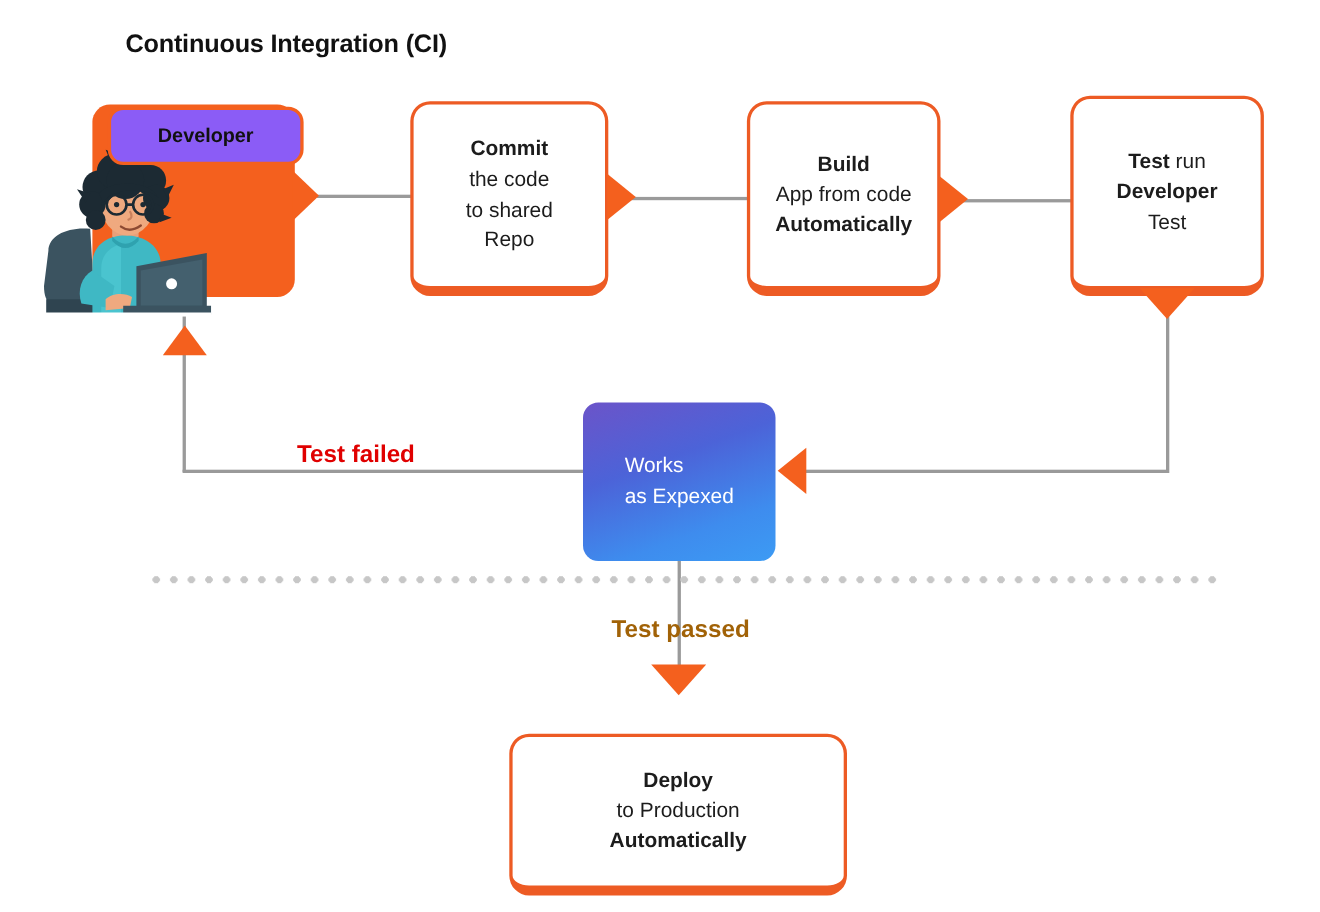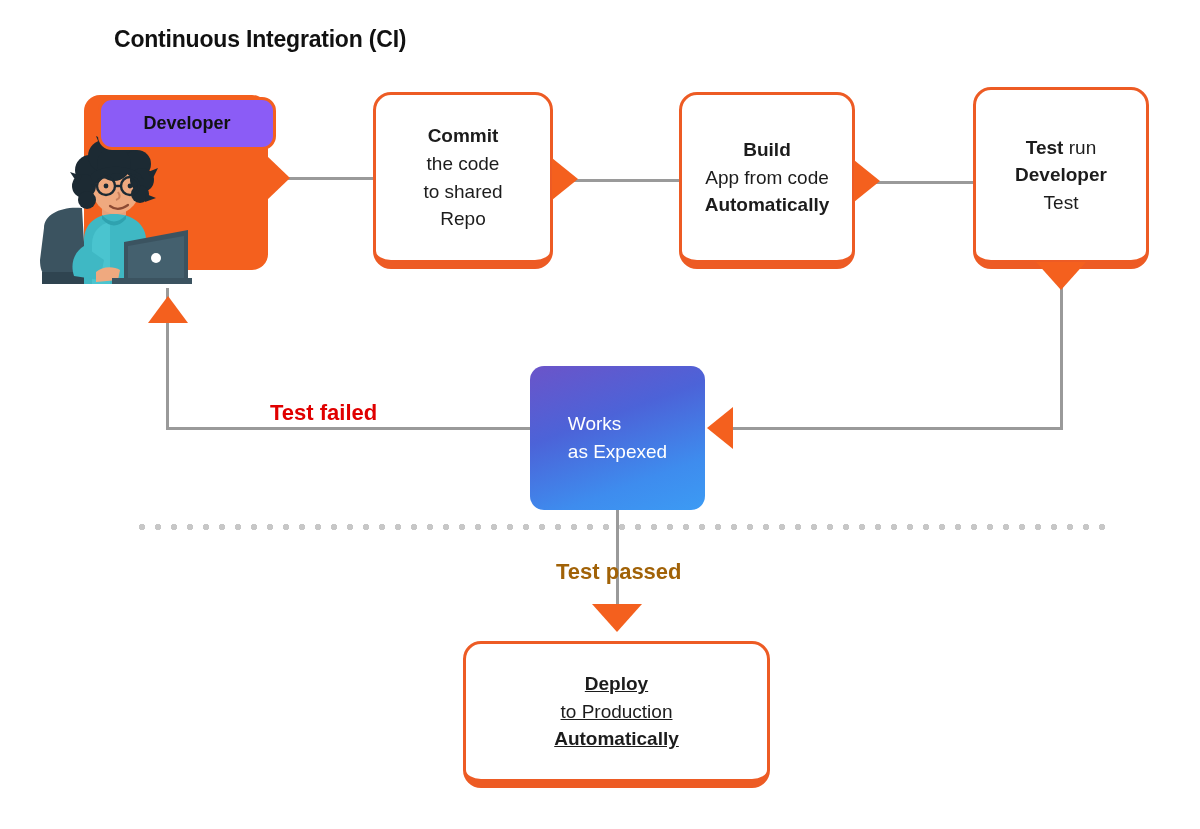--- a/index.html
+++ b/index.html
@@ -47,21 +47,21 @@
     line-height: 1.45;
     font-size: 19px;
     color: #1c1c1c;
   }
   .proc-box .inner { padding: 0 8px; }
   .proc-box b { font-weight: bold; }
 
   #box-commit { left: 357px; top: 92px; width: 180px; height: 177px; }
   #box-build  { left: 663px; top: 92px; width: 176px; height: 177px; }
   #box-test   { left: 957px; top: 87px; width: 176px; height: 182px; }
-  #box-deploy { left: 447px; top: 641px; width: 307px; height: 147px; text-decoration: underline; }
+  #box-deploy { left: 447px; top: 667px; width: 307px; height: 147px; }
 
   
   #dev-block {
     position: absolute;
     left: 68px;
     top: 95px;
     width: 184px;
     height: 175px;
     background: #F4601E;
     border-radius: 16px;

